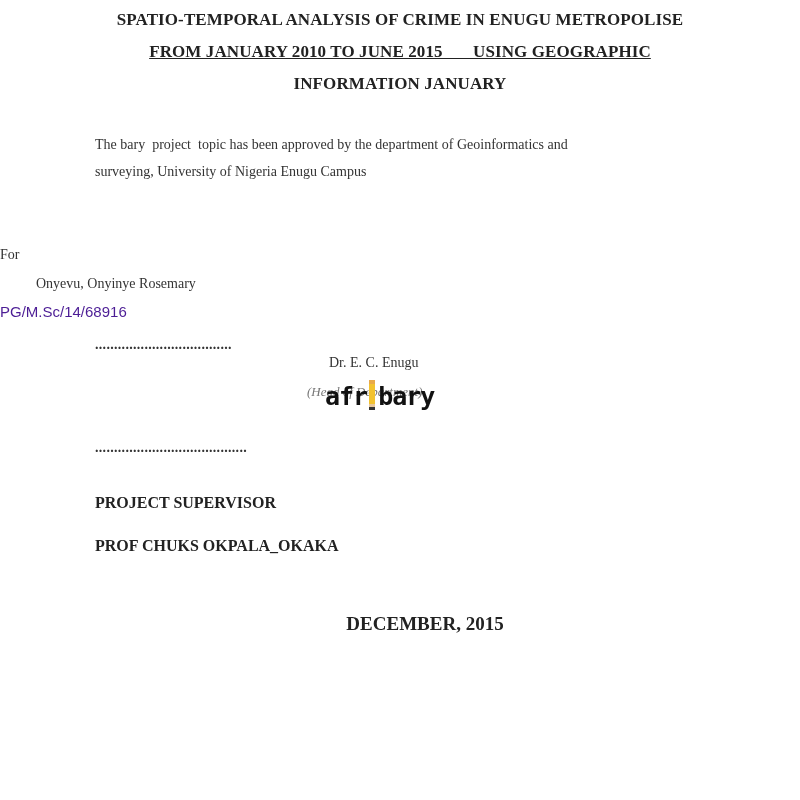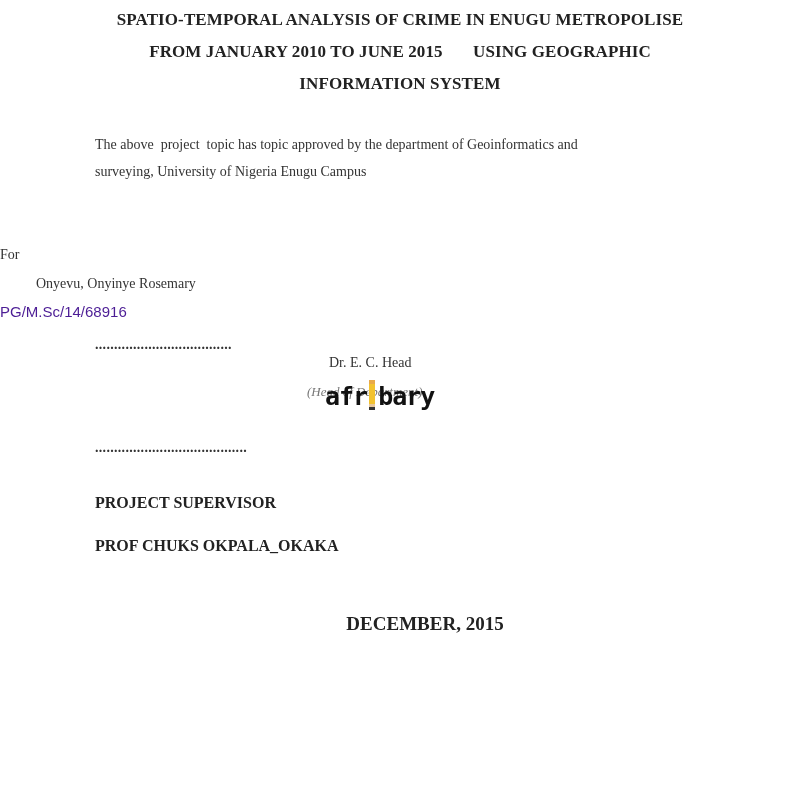--- a/index.html
+++ b/index.html
@@ -17,32 +17,32 @@
     .logo { left: 325px; top: 380px; font-family: "DejaVu Sans Mono", "Liberation Mono", monospace;
             font-weight: bold; font-size: 25px; color: #111; letter-spacing: -1px; line-height: 34px; }
     .pencil { display: inline-block; width: 6px; height: 30px; vertical-align: -5px; margin: 0 3px 0 2px;
               position: relative;
               background: linear-gradient(to bottom, #e8a94a 0 4px, #f2c230 4px 24px, #e8c79a 24px 27px, #333 27px 30px); }
   </style>
 </head>
 <body>
 
 <div class="abs title" style="top:10px;">SPATIO-TEMPORAL ANALYSIS OF CRIME IN ENUGU METROPOLISE</div>
-<div class="abs title" style="top:42px; white-space:pre;">FROM JANUARY 2010 TO JUNE 2015       USING GEOGRAPHIC</div>
-<div class="abs title" style="top:74px;">INFORMATION SYSTEM</div>
+<div class="abs title" style="top:42px; white-space:pre;text-decoration:underline;">FROM JANUARY 2010 TO JUNE 2015       USING GEOGRAPHIC</div>
+<div class="abs title" style="top:74px;">INFORMATION JANUARY</div>
 
-<div class="abs body-text" style="top:137px; white-space:pre;">The above  project  topic has topic approved by the department of Geoinformatics and</div>
+<div class="abs body-text" style="top:137px; white-space:pre;">The bary  project  topic has been approved by the department of Geoinformatics and</div>
 <div class="abs body-text" style="top:164px;">surveying, University of Nigeria Enugu Campus</div>
 
 <div class="abs center" style="top:247px;">For</div>
 <div class="abs center" style="top:276px;padding-left:36px;">Onyevu, Onyinye Rosemary</div>
 <div class="abs center sans" style="top:303px;">PG/M.Sc/14/68916</div>
 
 <div class="abs dots" style="left:95px; top:337px;">....................................</div>
-<div class="abs" style="left:329px; top:355px; font-size:14px; color:#333;">Dr. E. C. Head</div>
+<div class="abs" style="left:329px; top:355px; font-size:14px; color:#333;">Dr. E. C. Enugu</div>
 <div class="abs italic" style="left:307px; top:384px; font-size:13px;">(Head of Department)</div>
 
 <div class="abs logo">
   <span>afr</span><span class="pencil"></span><span>bary</span>
 </div>
 
 <div class="abs dots" style="left:95px; top:440px;">........................................</div>
 
 <div class="abs bold-left" style="top:494px;">PROJECT SUPERVISOR</div>
 <div class="abs bold-left" style="top:537px;">PROF CHUKS OKPALA_OKAKA</div>

